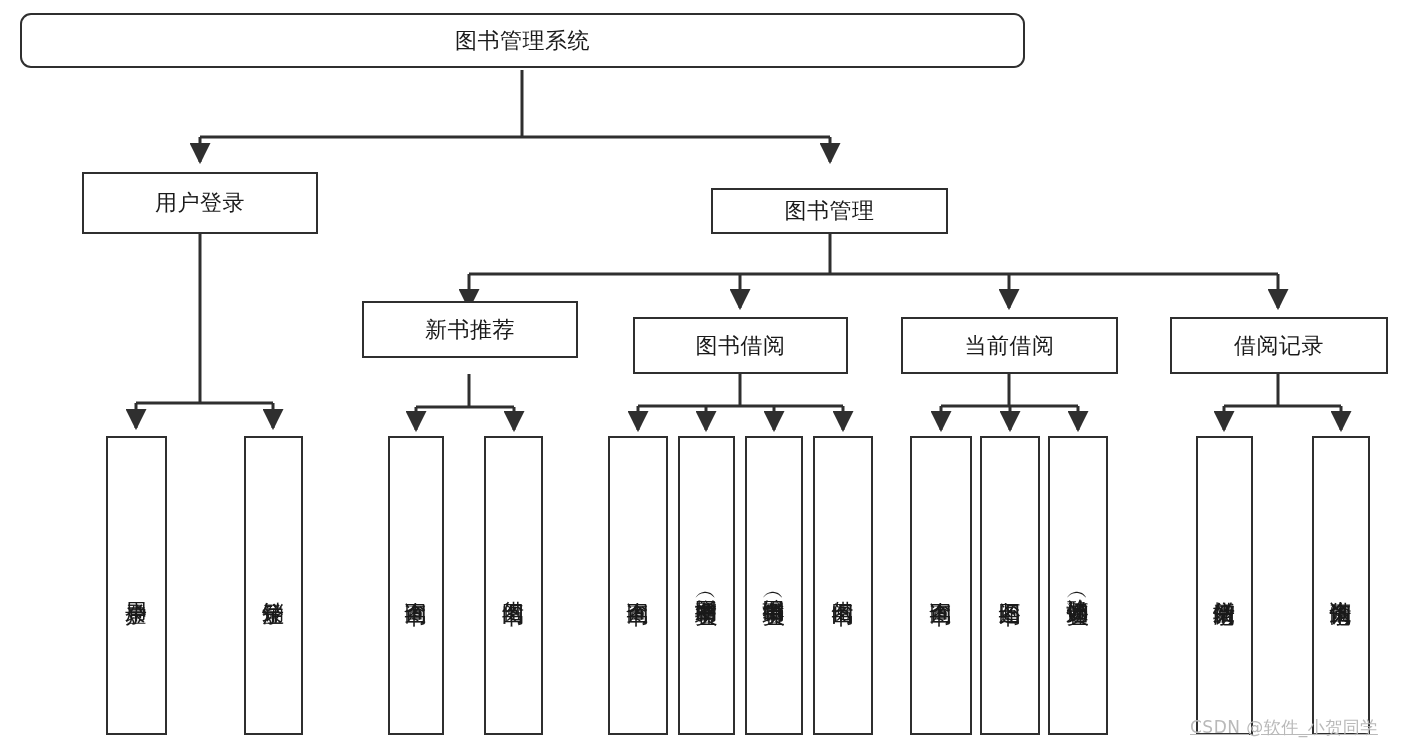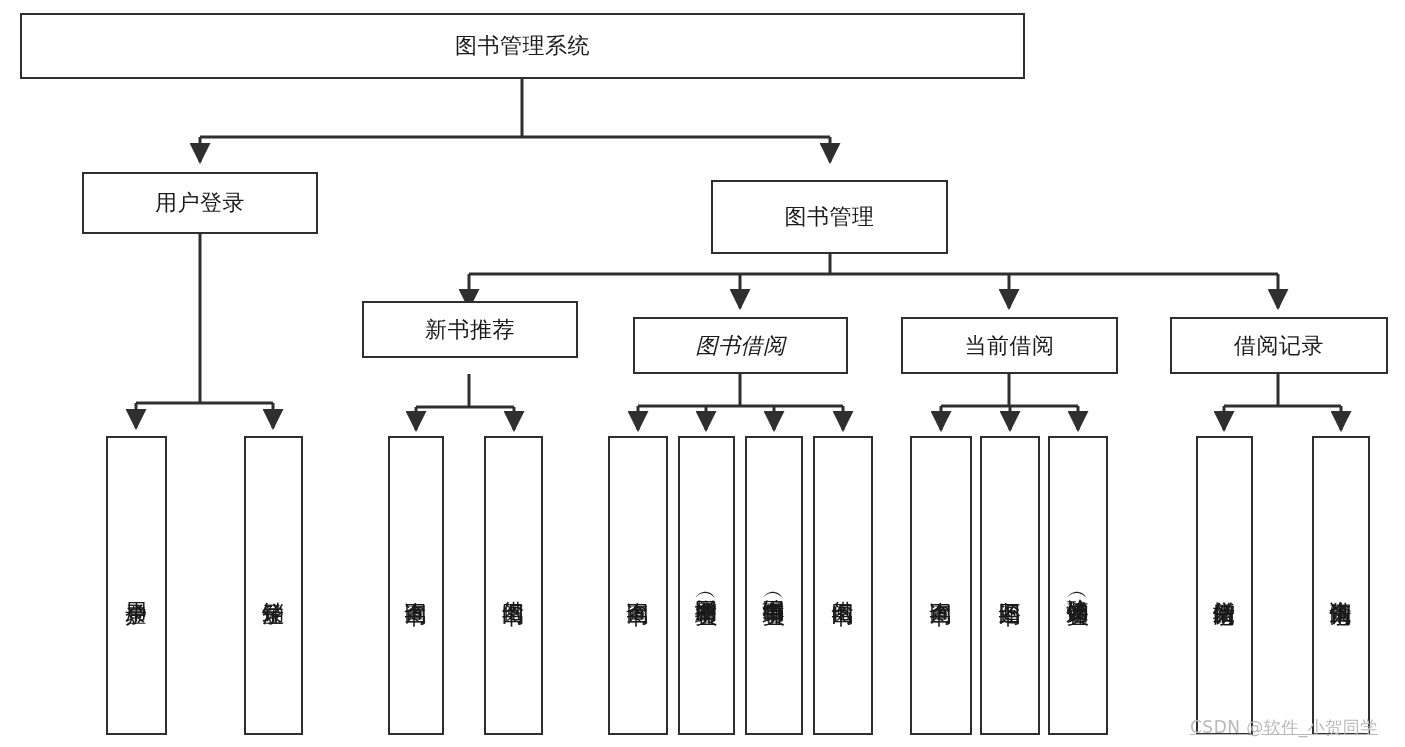--- a/index.html
+++ b/index.html
@@ -113,35 +113,35 @@
       <path d="M 1010 406 L 1010 430" marker-end="url(#arrow)"></path>
       <path d="M 1078 406 L 1078 430" marker-end="url(#arrow)"></path>
 
       <path d="M 1278 374 L 1278 406"></path>
       <path d="M 1224 406 L 1341 406"></path>
       <path d="M 1224 406 L 1224 430" marker-end="url(#arrow)"></path>
       <path d="M 1341 406 L 1341 430" marker-end="url(#arrow)"></path>
     </g>
   </svg>
 
-  <div class="node horiz" style="left:20px; top:13px; width:1005px; height:66px;">
+  <div class="node horiz" style="left:20px; top:13px; width:1005px; height:55px;border-radius:11px;">
     <span class="label">图书管理系统</span>
   </div>
 
   <div class="node horiz" style="left:82px; top:172px; width:236px; height:62px;">
     <span class="label">用户登录</span>
   </div>
-  <div class="node horiz" style="left:711px; top:180px; width:237px; height:74px;">
+  <div class="node horiz" style="left:711px; top:188px; width:237px; height:46px;">
     <span class="label">图书管理</span>
   </div>
 
   <div class="node horiz" style="left:362px; top:301px; width:216px; height:57px;">
     <span class="label">新书推荐</span>
   </div>
-  <div class="node horiz" style="left:633px; top:317px; width:215px; height:57px;font-style:italic;">
+  <div class="node horiz" style="left:633px; top:317px; width:215px; height:57px;">
     <span class="label">图书借阅</span>
   </div>
   <div class="node horiz" style="left:1170px; top:317px; width:218px; height:57px;">
     <span class="label">借阅记录</span>
   </div>
   <div class="node horiz" style="left:901px; top:317px; width:217px; height:57px;">
     <span class="label">当前借阅</span>
   </div>
 
   <div class="node vert" style="left:106px; top:436px; width:61px; height:299px;">

